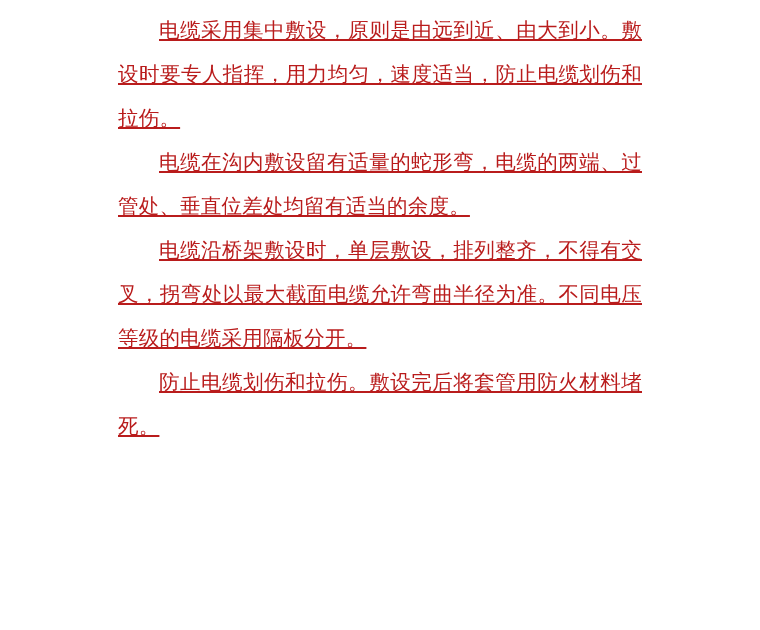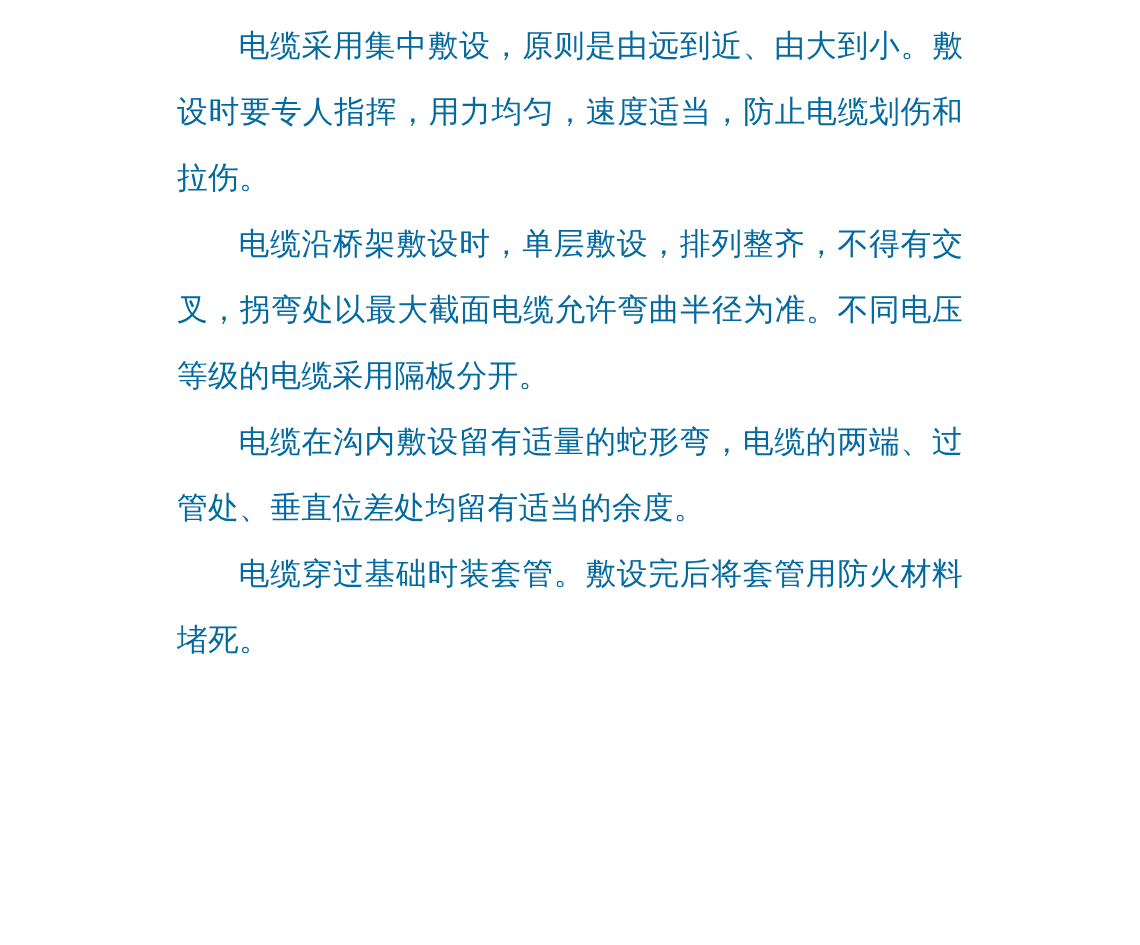--- a/index.html
+++ b/index.html
@@ -16,34 +16,35 @@
   .page {
     box-sizing: border-box;
     width: 760px;
     height: 630px;
     padding: 8px 118px 0 118px;
     background: #ffffff;
   }
   .doc-body {
     font-size: 20.5px;
     line-height: 44px;
-    color: #0369a1;
+    color: #b91c1c;
     text-align: justify;
     text-justify: inter-ideograph;
     letter-spacing: 0.2px;
+    text-decoration: underline;
   }
   .para {
     margin: 0 0 0 0;
     text-indent: 2em;
     white-space: normal;
   }
 </style>
 </head>
 <body>
 
 <div class="page">
   <div class="doc-body">
     <p class="para">电缆采用集中敷设，原则是由远到近、由大到小。敷设时要专人指挥，用力均匀，速度适当，防止电缆划伤和拉伤。</p>
+    <p class="para">电缆在沟内敷设留有适量的蛇形弯，电缆的两端、过管处、垂直位差处均留有适当的余度。</p>
     <p class="para">电缆沿桥架敷设时，单层敷设，排列整齐，不得有交叉，拐弯处以最大截面电缆允许弯曲半径为准。不同电压等级的电缆采用隔板分开。</p>
-    <p class="para">电缆在沟内敷设留有适量的蛇形弯，电缆的两端、过管处、垂直位差处均留有适当的余度。</p>
-    <p class="para">电缆穿过基础时装套管。敷设完后将套管用防火材料堵死。</p>
+    <p class="para">防止电缆划伤和拉伤。敷设完后将套管用防火材料堵死。</p>
   </div>
 </div>
 
 </body></html>

